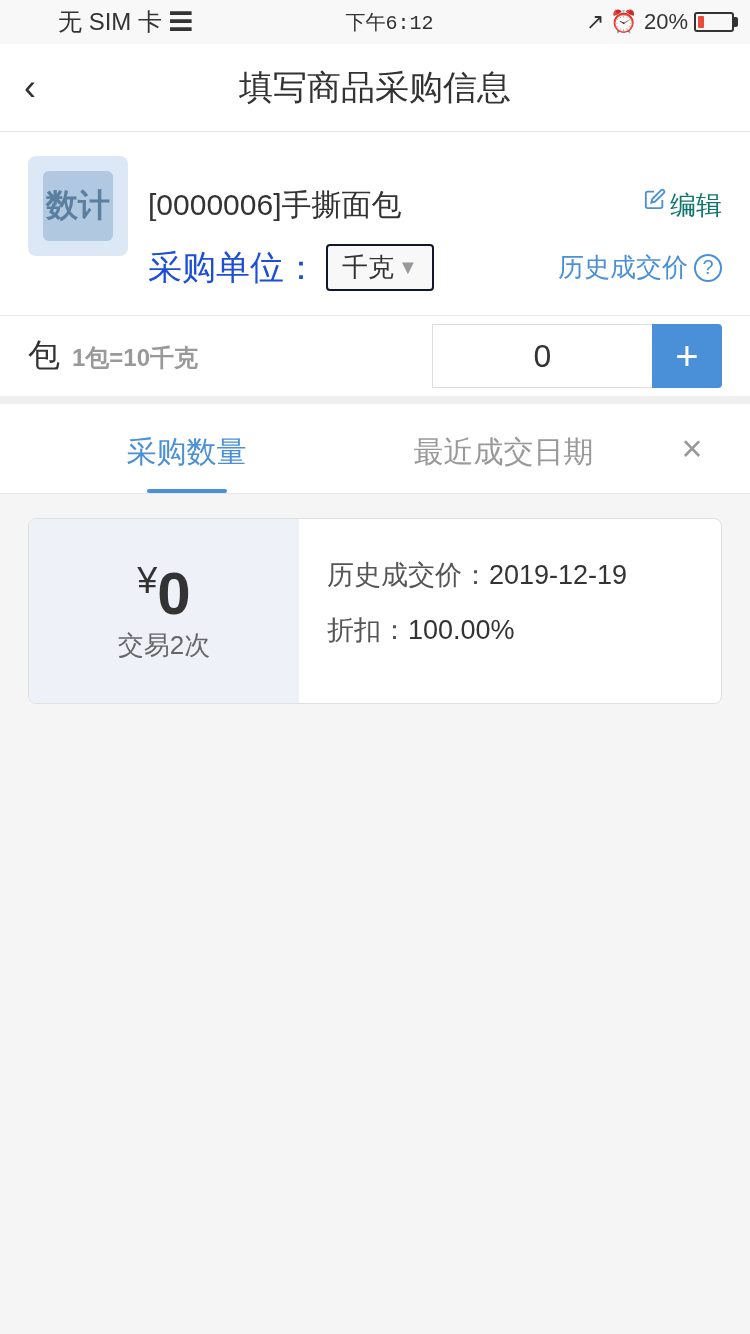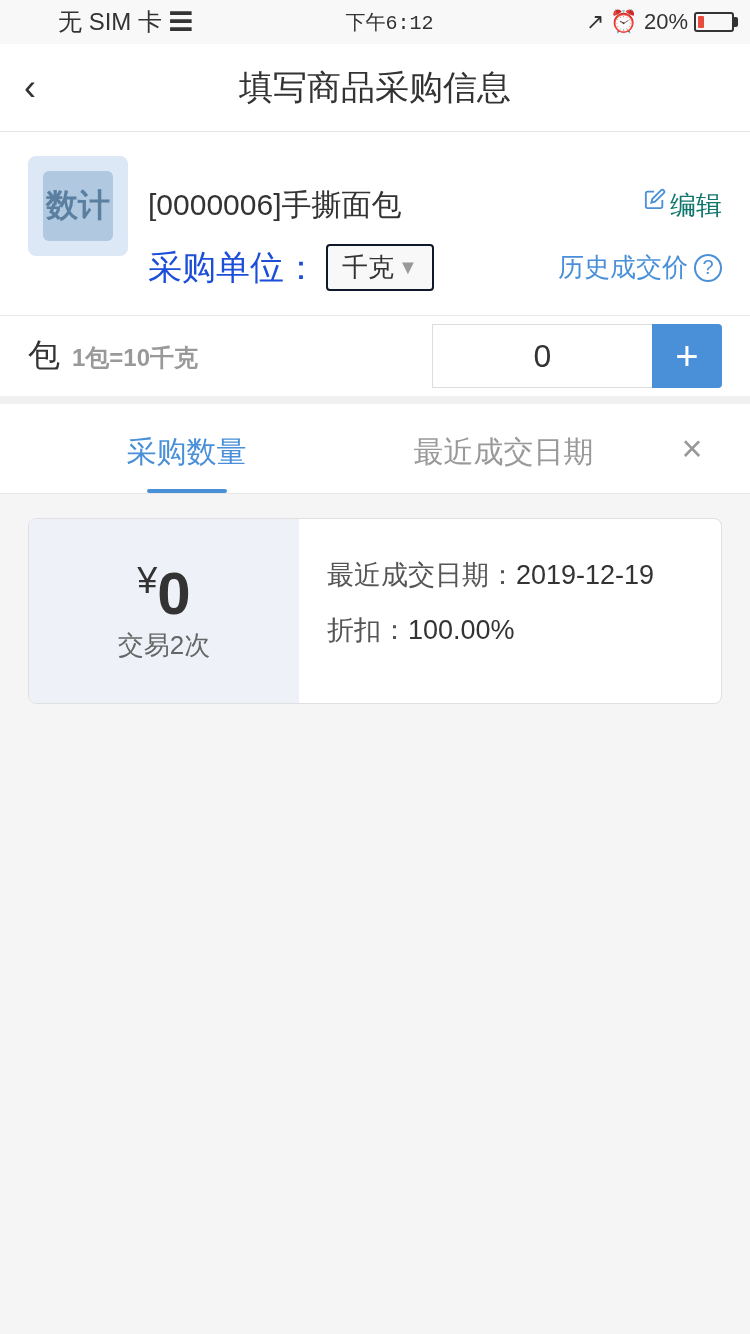--- a/index.html
+++ b/index.html
@@ -441,20 +441,20 @@
 
   <div class="transaction-card">
     <div class="trans-left">
       <div class="trans-price">
         <span class="trans-price-symbol">¥</span><span>0</span>
       </div>
       <div class="trans-count">交易2次</div>
     </div>
     <div class="trans-right">
       <div class="trans-detail-row">
-        <span class="label">最近成交日期：</span><span class="value">2019-12-19</span>
+        <span class="label">历史成交价：</span><span class="value">2019-12-19</span>
       </div>
       <div class="trans-detail-row">
         <span class="label">折扣：</span><span class="value">100.00%</span>
       </div>
     </div>
   </div>
 </div>
 
 </body></html>

